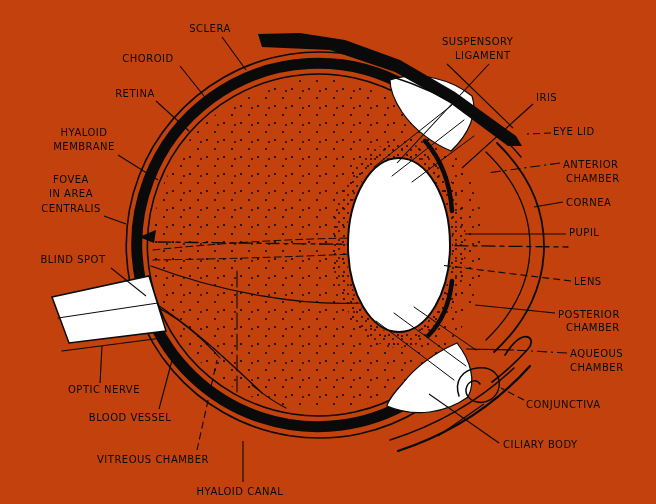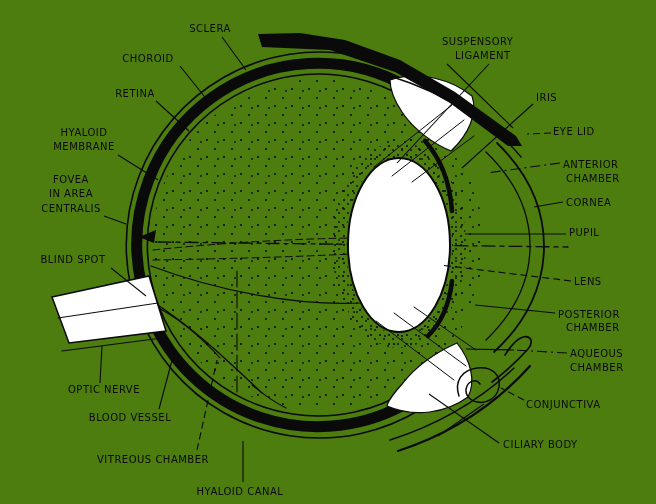--- a/index.html
+++ b/index.html
@@ -1,16 +1,16 @@
 <!DOCTYPE html>
 <html><head>
 <meta charset="utf-8">
 <style>
   html,body{margin:0;padding:0;background:#ffffff;}
-  .stage{position:relative;width:656px;height:504px;background:#4d7c0f;overflow:hidden;}
+  .stage{position:relative;width:656px;height:504px;background:#c2410c;overflow:hidden;}
   svg text{font-family:"DejaVu Sans",sans-serif;font-size:10px;letter-spacing:.5px;fill:#0a0a0a;}
   svg .ctr{text-anchor:middle;}
   svg .ink{stroke:#0a0a0a;fill:none;stroke-linecap:round;}
   svg .leader{stroke:#0a0a0a;stroke-width:1.1;fill:none;}
   svg .dash{stroke-dasharray:7 4;}
   svg .dashdot{stroke-dasharray:10 4 2 4;}
   svg .axis{stroke-dasharray:13 5 4 5;}
 </style>
 </head>
 <body>

